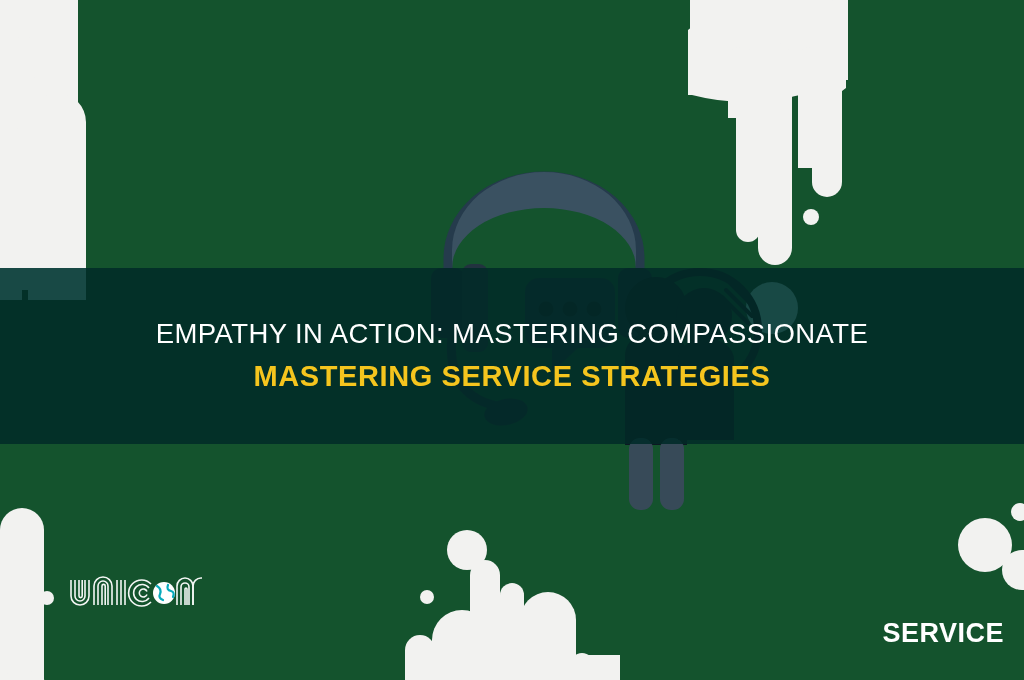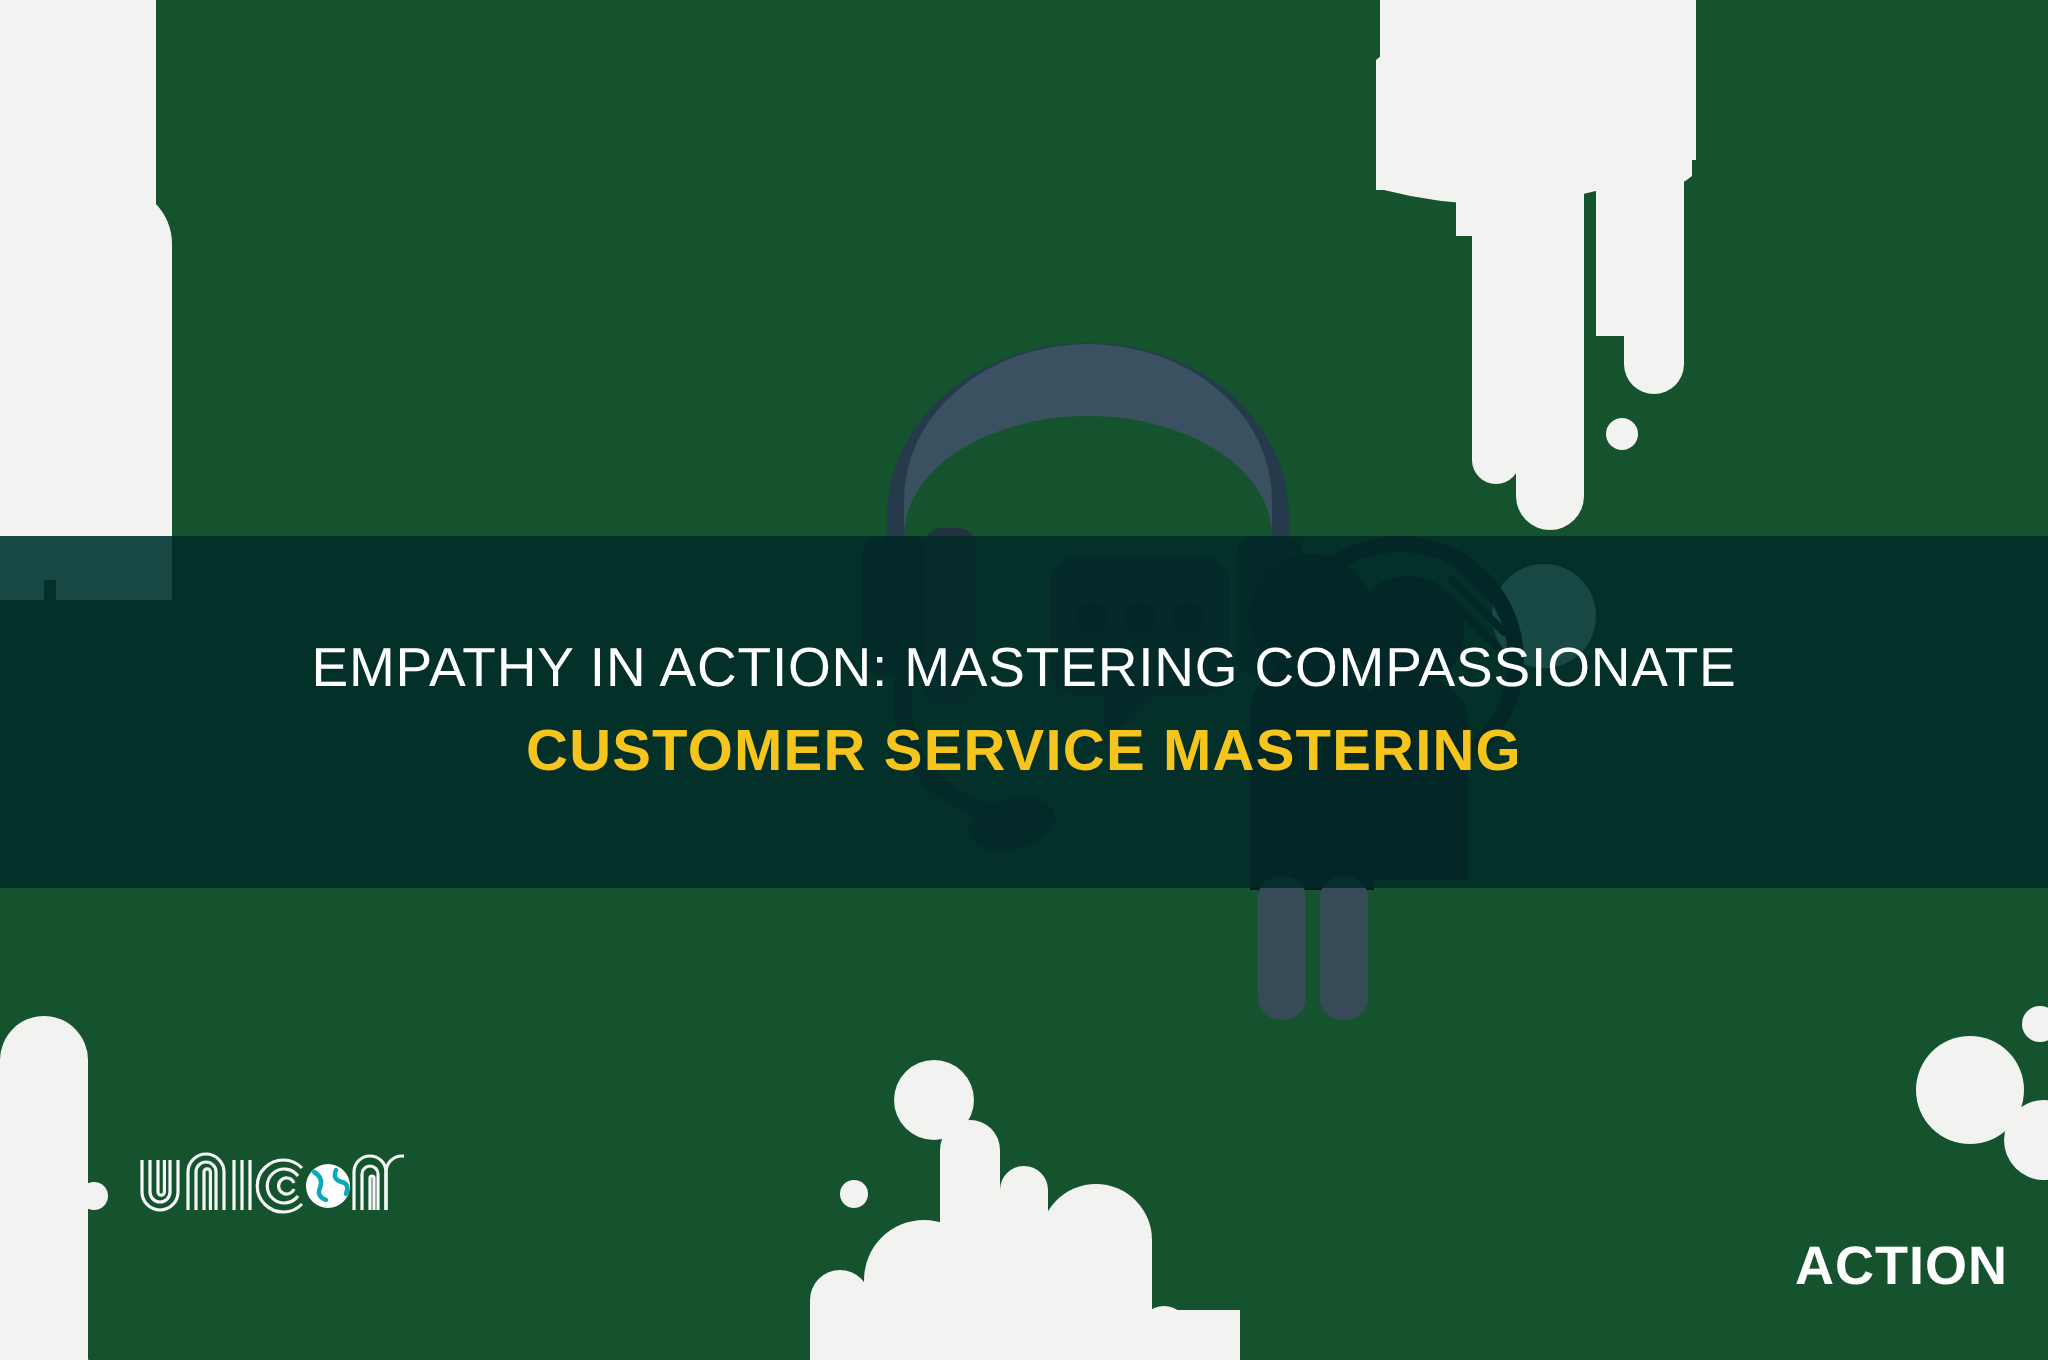--- a/index.html
+++ b/index.html
@@ -198,21 +198,21 @@
       <path d="M678,360 a28,22 0 0 1 56,0 L734,440 L678,440 Z" fill="#0c1822"></path>
     </g>
 
   </svg>
 
   <div id="title-band"></div>
   <div id="title-band-solid"></div>
 
   <div id="title-block">
     <div class="title-line" id="title-line-1">EMPATHY IN ACTION: MASTERING COMPASSIONATE</div>
-    <div class="title-line" id="title-line-2">CUSTOMER SERVICE MASTERING</div>
+    <div class="title-line" id="title-line-2">MASTERING SERVICE STRATEGIES</div>
   </div>
 
   <svg id="unicom-logo" viewBox="0 0 135 40">
     <g fill="none" stroke="#ffffff" stroke-width="1.6" opacity="0.95">
 
       <path d="M4,8 L4,24 a9,9 0 0 0 18,0 L22,8"></path>
       <path d="M8,8 L8,24 a5,5 0 0 0 10,0 L18,8"></path>
       <path d="M12,8 L12,24 a1.6,1.6 0 0 0 3.2,0 L15.2,8"></path>
 
       <path d="M27,33 L27,14 a9,9 0 0 1 18,0 L45,33"></path>
@@ -232,15 +232,15 @@
       <path d="M114,33 L114,15 a4,4 0 0 1 8,0 L122,33"></path>
       <path d="M118,33 L118,17 a1,1 0 0 1 2,0 L120,33"></path>
     </g>
 
     <g>
       <circle cx="97" cy="21" r="11" fill="#ffffff"></circle>
       <path d="M90,14 q5,3 3,8 q-2,4 3,6 M101,13 q-2,5 3,6 q4,1 2,6" fill="none" stroke="#06aabc" stroke-width="2.2" stroke-linecap="round"></path>
     </g>
   </svg>
 
-  <div id="anteach-logo">ACTION</div>
+  <div id="anteach-logo">SERVICE</div>
 
 </div>
 
 </body></html>

